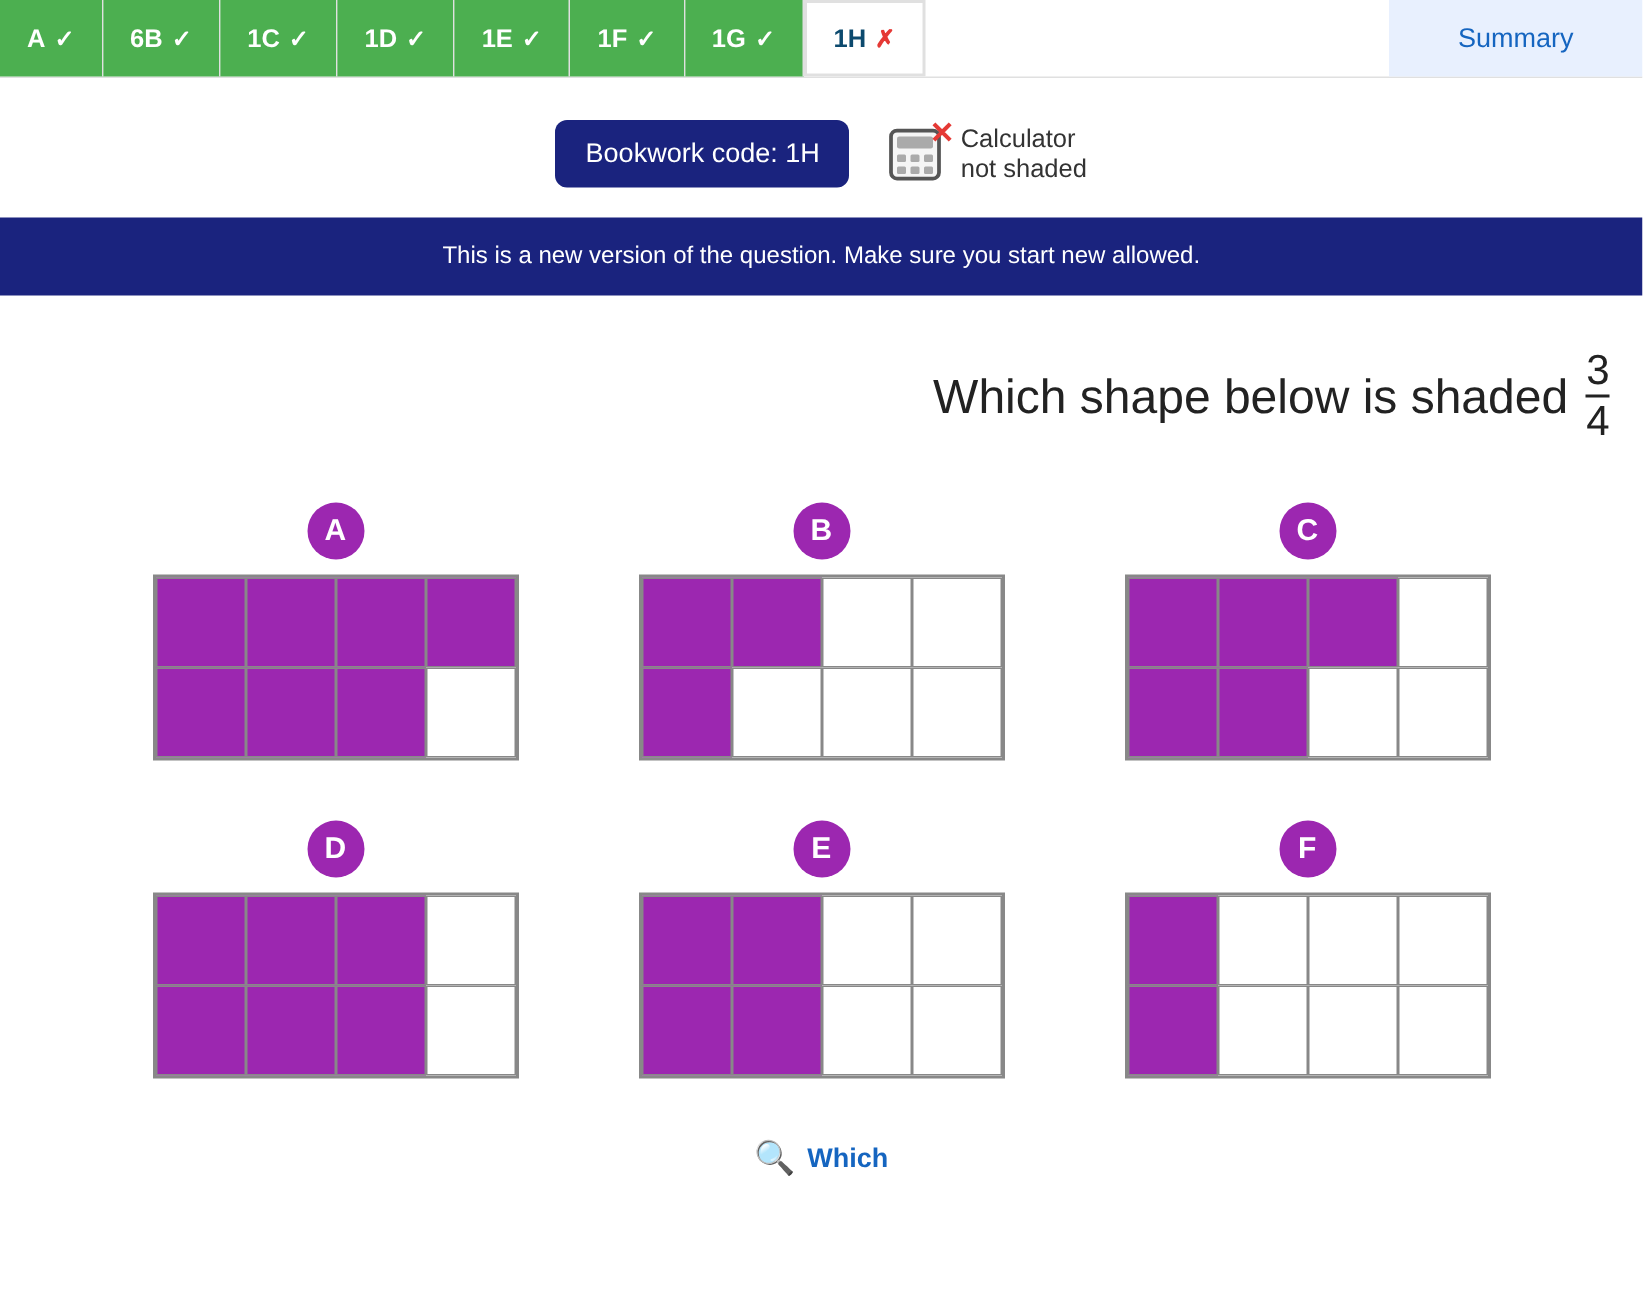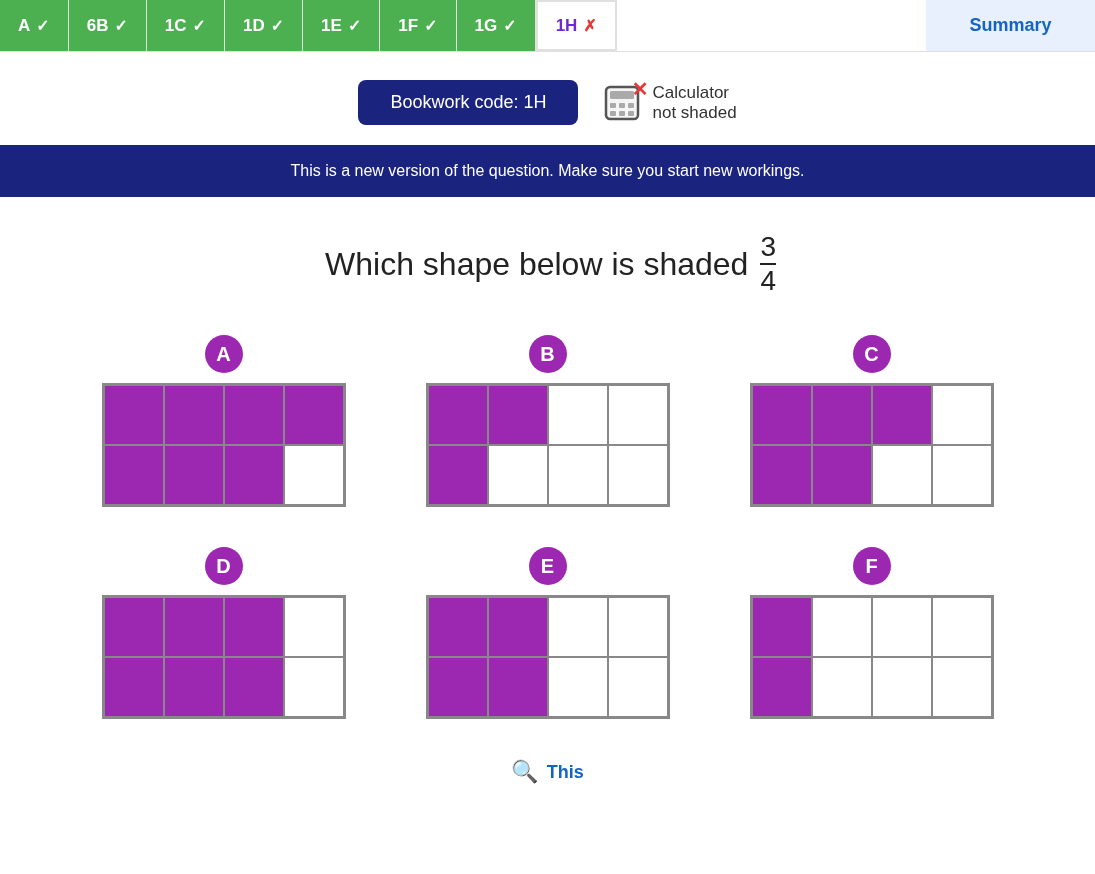--- a/index.html
+++ b/index.html
@@ -29,40 +29,40 @@
       color: #fff;
     }
     .nav-item.current-wrong {
       background: #fff;
       color: #e53935;
       border: 2px solid #e0e0e0;
     }
     .nav-item.summary {
       background: #e8f0fe;
       color: #1565c0;
-      font-weight: 700;
+      font-weight: 400;
       font-size: 18px;
       border-right: none;
       margin-left: auto;
       min-width: 169px;
     }
     .check-icon { font-size: 16px; }
 
     
     .info-bar {
       display: flex;
       align-items: center;
       justify-content: center;
       padding: 28px 0 20px 0;
       gap: 24px;
     }
     .bookwork-code {
       background: #1a237e;
       color: #fff;
-      padding: 12px 32px;
+      padding: 12px 20px;
       border-radius: 8px;
       font-size: 18px;
       font-weight: 500;
     }
     .calculator-badge {
       display: flex;
       align-items: center;
       gap: 10px;
       font-size: 17px;
       color: #333;
@@ -89,21 +89,21 @@
       color: #fff;
       text-align: center;
       padding: 14px 20px;
       font-size: 16px;
       line-height: 1.5;
     }
     .notice-bar strong { font-weight: 400; }
 
     
     .question-area {
-      text-align: center;
+      text-align: right;
       padding: 36px 20px 20px 28px;
     }
     .question-text {
       font-size: 32px;
       color: #222;
       display: inline-flex;
       align-items: center;
       gap: 10px;
     }
     .fraction {
@@ -206,21 +206,21 @@
       </div>
       <div class="nav-item completed">
         <span>1F</span>
         <span class="check-icon">✓</span>
       </div>
       <div class="nav-item completed">
         <span>1G</span>
         <span class="check-icon">✓</span>
       </div>
       <div class="nav-item current-wrong">
-        <span style="color: #6d28d9;">1H</span>
+        <span style="color: #0c4a6e;">1H</span>
         <span class="check-icon" style="color: rgb(229, 57, 53);">✗</span>
       </div>
     </div>
   <div class="nav-item summary">
     <span>Summary</span>
   </div>
 </div>
 
 <div class="info-bar">
   <div class="bookwork-code">
@@ -241,21 +241,21 @@
       <span class="calc-x">✕</span>
     </div>
     <div>
       <div>Calculator</div>
       <div>not shaded</div>
     </div>
   </div>
 </div>
 
 <div class="notice-bar">
-  <span><strong>This is a new version of the question.</strong><span> Make sure you start new workings.</span></span>
+  <span><strong>This is a new version of the question.</strong><span> Make sure you start new allowed.</span></span>
 </div>
 
 <div class="question-area">
   <div class="question-text">
     <span>Which shape below is shaded</span>
     <span class="fraction">
       <span class="num">3</span>
       <span class="den">4</span>
     </span>
   </div>
@@ -342,15 +342,15 @@
           <div class="grid-cell white"></div>
           <div class="grid-cell white"></div>
         </div>
       </div>
     </div>
 </div>
 
 <div class="zoom-bar">
   <button class="zoom-btn">
     <span style="font-size:22px;">🔍</span>
-    <span>This</span>
+    <span>Which</span>
   </button>
 </div>
 
 </body></html>

